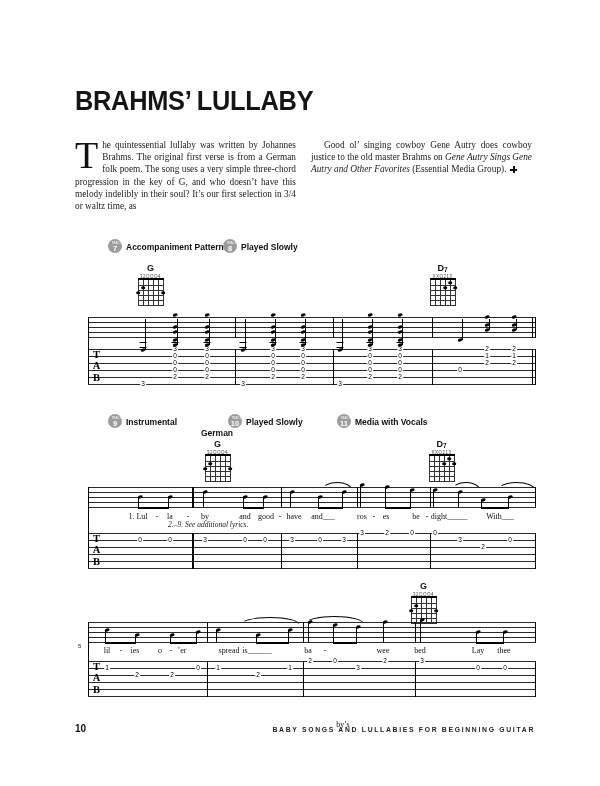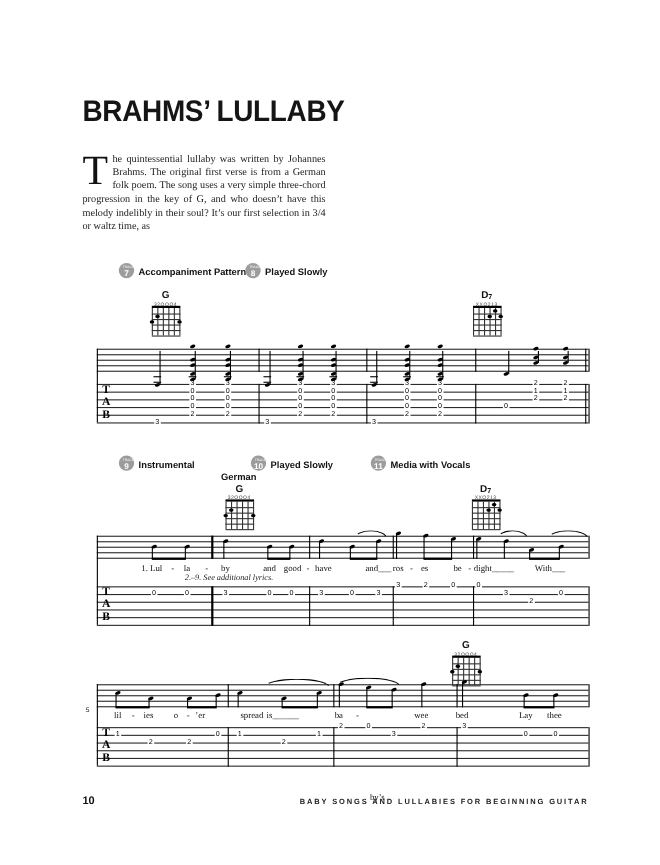--- a/index.html
+++ b/index.html
@@ -55,20 +55,21 @@
 <body>
 
 <div class="page">
   <div class="title">BRAHMS’ LULLABY</div>
 
   <div class="intro">
     <div class="col">
       <span class="dropcap">T</span><span>he quintessential lullaby was written by Johannes Brahms. The original first verse is from a German folk poem. The song uses a very simple three-chord progression in the key of G, and who doesn’t have this melody indelibly in their soul? It’s our first selection in 3/4 or waltz time, as</span>
     </div>
     <div class="col">
+      <p class="p2"><span>Good ol’ singing cowboy Gene Autry does cowboy justice to the old master Brahms on </span><i>Gene Autry Sings Gene Autry and Other Favorites</i><span> (Essential Media Group).</span><span class="endmark"></span></p>
     </div>
   </div>
 
   <div class="verse-label">German</div>
   <div class="addl">2.–9. See additional lyrics.</div>
 
   <div class="footer-left">10</div>
   <div class="footer-right">BABY SONGS AND LULLABIES FOR BEGINNING GUITAR</div>
 <div class="badge" style="left: 108px; top: 239px;">
       <div class="trk">TRACK</div>
@@ -399,21 +400,21 @@
     <div class="arc" style="left: 498px; top: 482px; width: 35px;"></div>
     <div class="lyric" style="left: 138px; top: 512px;">1. Lul</div>
     <div class="lyric" style="left: 157px; top: 512px;">-</div>
     <div class="lyric" style="left: 170px; top: 512px;">la</div>
     <div class="lyric" style="left: 188px; top: 512px;">-</div>
     <div class="lyric" style="left: 205px; top: 512px;">by</div>
     <div class="lyric" style="left: 245px; top: 512px;">and</div>
     <div class="lyric" style="left: 266px; top: 512px;">good</div>
     <div class="lyric" style="left: 280px; top: 512px;">-</div>
     <div class="lyric" style="left: 294px; top: 512px;">have</div>
-    <div class="lyric" style="left: 344px; top: 512px;">and___</div>
+    <div class="lyric" style="left: 323px; top: 512px;">and___</div>
     <div class="lyric" style="left: 362px; top: 512px;">ros</div>
     <div class="lyric" style="left: 374px; top: 512px;">-</div>
     <div class="lyric" style="left: 386px; top: 512px;">es</div>
     <div class="lyric" style="left: 416px; top: 512px;">be</div>
     <div class="lyric" style="left: 427px; top: 512px;">-</div>
     <div class="lyric" style="left: 449px; top: 512px;">dight_____</div>
     <div class="lyric" style="left: 500px; top: 512px;">With___</div>
     <div class="sline" style="left: 88px; top: 622px; width: 447px;"></div>
     <div class="sline" style="left: 88px; top: 627px; width: 447px;"></div>
     <div class="sline" style="left: 88px; top: 632px; width: 447px;"></div>

